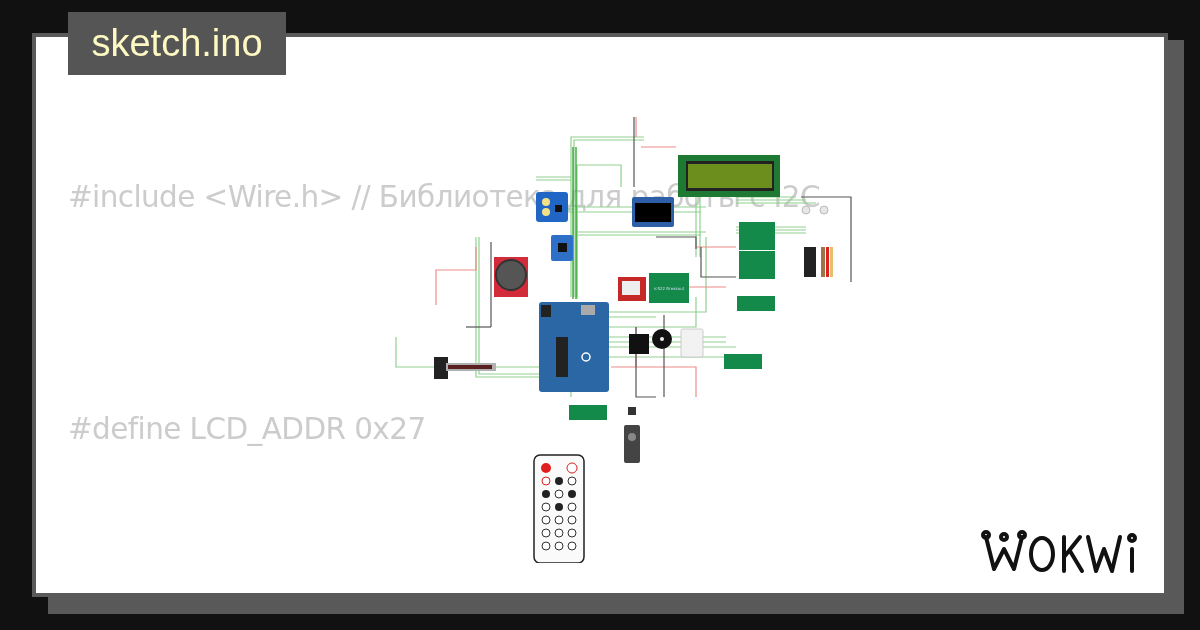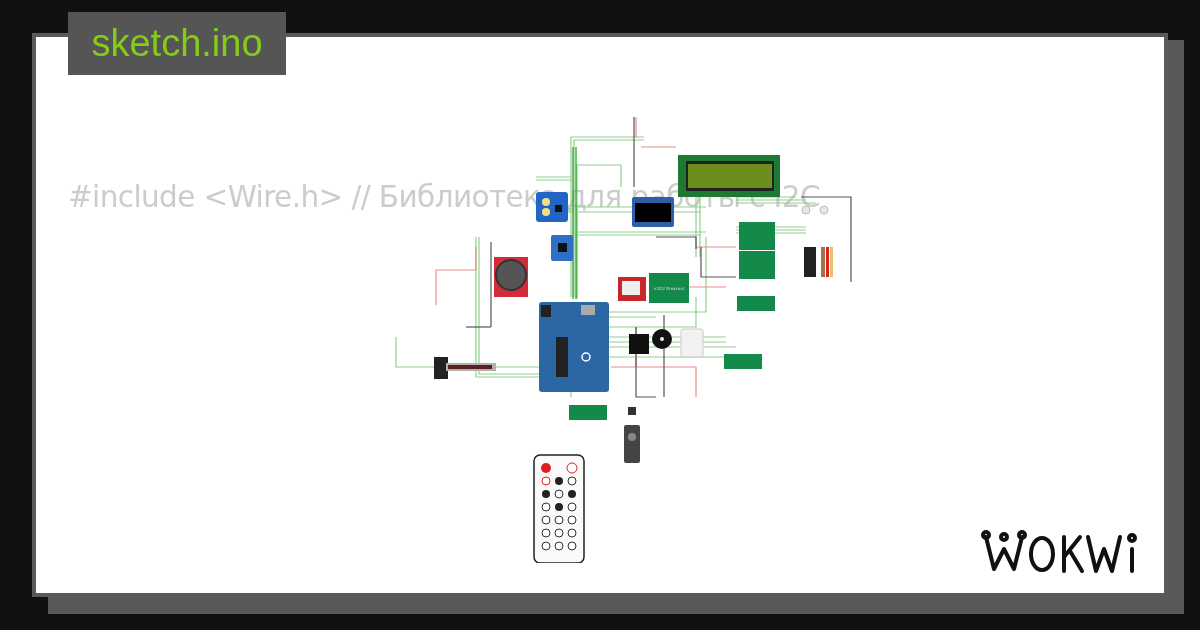--- a/index.html
+++ b/index.html
@@ -1,34 +1,35 @@
 <!DOCTYPE html>
 <html><head>
 <meta charset="utf-8">
 <style>
   html, body { margin:0; padding:0; }
   body { width:1200px; height:630px; background:#111111; position:relative; overflow:hidden; font-family:"DejaVu Sans", sans-serif; }
   .shadow { position:absolute; left:48px; top:40px; width:1136px; height:574px; background:#595959; }
   .card { position:absolute; left:32px; top:33px; width:1136px; height:564px; background:#5a5a5a; }
   .card-inner { position:absolute; left:4px; top:4px; right:4px; bottom:4px; background:#ffffff; overflow:hidden; }
-  .tab { position:absolute; left:68px; top:12px; width:218px; height:63px; background:#555555; color:#84cc16; font-size:38px; line-height:63px; text-align:center; font-family:"Liberation Sans", sans-serif; z-index:5; }
+  .tab { position:absolute; left:68px; top:12px; width:218px; height:63px; background:#555555; color:#fef9c3; font-size:38px; line-height:63px; text-align:center; font-family:"Liberation Sans", sans-serif; z-index:5; }
   .code { position:absolute; left:32px; top:68px; width:1064px; color:#cccccc; font-family:"DejaVu Sans", sans-serif; font-size:29.5px; white-space:pre; letter-spacing:-0.6px; }
   .code .line { height:48px; line-height:48px; overflow:hidden; }
   .diagram { position:absolute; left:348px; top:66px; width:480px; height:460px; }
   .logo { position:absolute; left:940px; top:486px; width:180px; height:60px; }
 </style>
 </head>
 <body>
 
 <div class="shadow"></div>
 <div class="card">
   <div class="card-inner">
     <div class="code">
       <div class="line">#include &lt;Wire.h&gt; // Библиотека для работы с I2C</div>
       <div class="line"></div>
+      <div class="line">#define LCD_ADDR 0x27</div>
       <div class="line"></div>
       
       
       
       
       
       
     </div>
 
     <svg class="diagram" viewBox="348 66 480 460" xmlns="http://www.w3.org/2000/svg">

